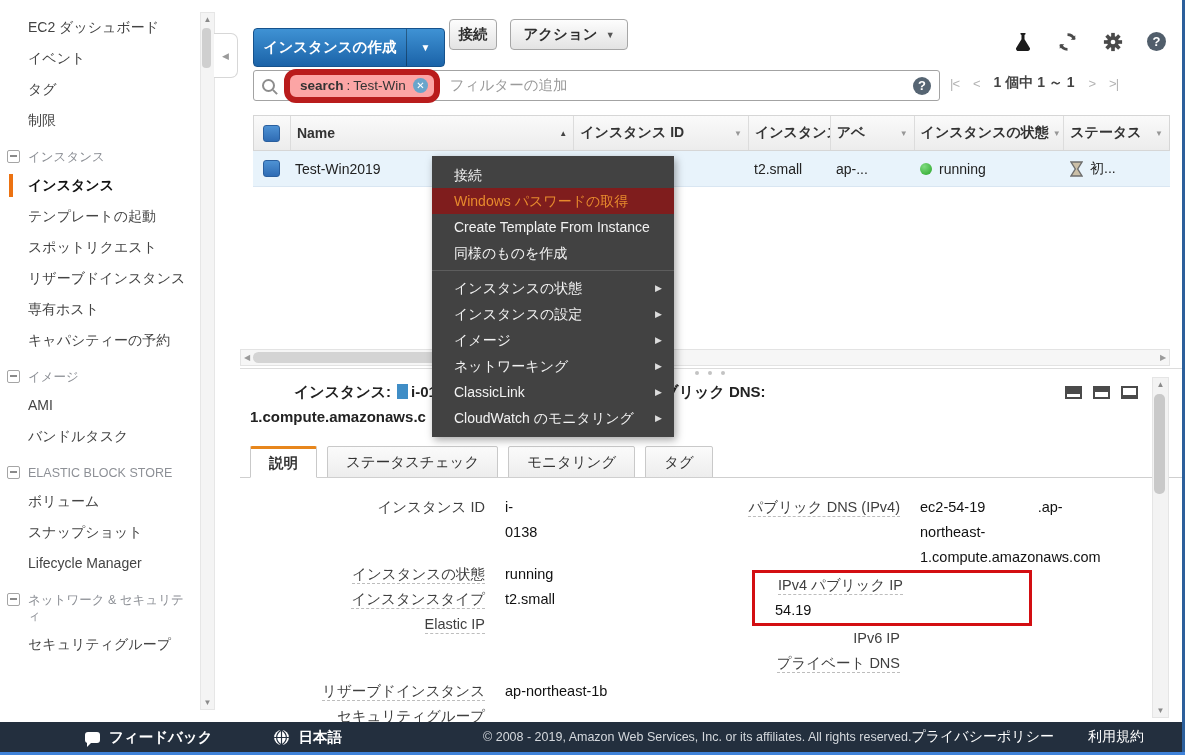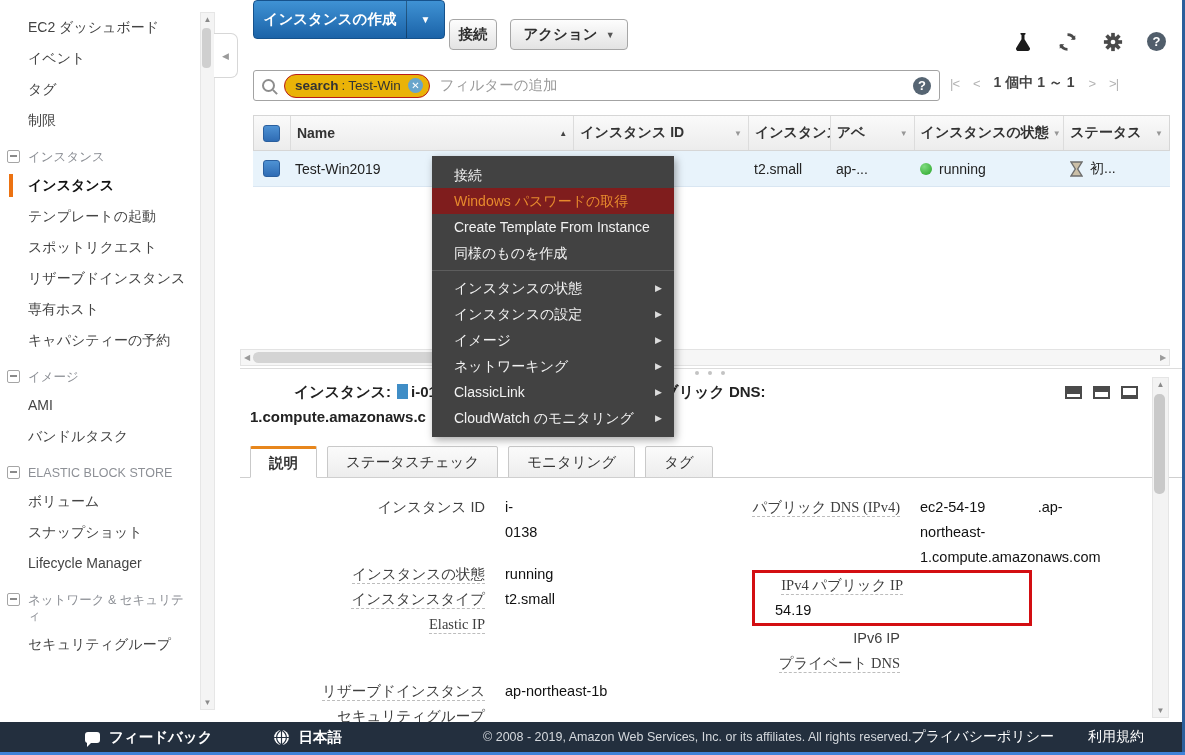--- a/index.html
+++ b/index.html
@@ -20,36 +20,36 @@
   .sb-section{color:#8d9096;font-size:12.5px;padding:13px 4px 5px 28px;line-height:16px;position:relative;}
   .minus-box{position:absolute;left:7px;top:14px;width:11px;height:11px;border:1px solid #a5a5a5;background:#fff;border-radius:2px;}
   .minus-box::after{content:"";position:absolute;left:2px;right:2px;top:4px;height:2px;background:#8a8a8a;}
   .sb-scroll{position:absolute;left:200px;top:12px;bottom:45px;width:13px;background:#f4f4f4;border:1px solid #e6e6e6;z-index:5;}
   .sb-scroll .arr-up,.sb-scroll .arr-dn{position:absolute;left:0;width:100%;height:13px;color:#8a8a8a;font-size:8px;text-align:center;line-height:13px;}
   .sb-scroll .arr-up{top:0;} .sb-scroll .arr-dn{bottom:0;}
   .sb-scroll .thumb{position:absolute;left:1px;top:15px;width:9px;height:40px;background:#cfcfcf;border-radius:4px;}
   .collapse-tab{position:absolute;left:214px;top:33px;width:23px;height:43px;background:#fff;border:1px solid #d7d7d7;border-left:none;border-radius:0 7px 7px 0;z-index:6;color:#9a9a9a;font-size:9px;display:flex;align-items:center;justify-content:center;cursor:pointer;}
 
   
-  .btn-create{position:absolute;left:253px;top:0;width:190px;height:37px;display:flex;border-radius:4px;overflow:hidden;border:1px solid #16528c;background:linear-gradient(#3f92d4,#1b63a8);color:#fff;font-weight:bold;font-size:14.5px;cursor:pointer;z-index:2;}
+  .btn-create{position:absolute;left:253px;top:28px;width:190px;height:37px;display:flex;border-radius:4px;overflow:hidden;border:1px solid #16528c;background:linear-gradient(#3f92d4,#1b63a8);color:#fff;font-weight:bold;font-size:14.5px;cursor:pointer;z-index:2;}
   .btn-create .main{flex:1;display:flex;align-items:center;justify-content:center;}
   .btn-create .caret-part{width:37px;border-left:1px solid rgba(0,0,0,.35);display:flex;align-items:center;justify-content:center;font-size:10px;}
   .btn-gray{position:absolute;top:19px;height:31px;background:linear-gradient(#fdfdfd,#e3e3e3);border:1px solid #a6a6a6;border-radius:4px;color:#2e2e2e;font-size:14.5px;font-weight:bold;display:flex;align-items:center;justify-content:center;cursor:pointer;box-sizing:border-box;}
   .btn-connect{left:449px;width:48px;}
   .btn-actions{left:510px;width:118px;gap:8px;}
   .btn-caret{font-size:9px;color:#555;}
   .tb-icons{position:absolute;top:31px;left:1012px;display:flex;gap:24px;align-items:center;z-index:2;}
   .tb-icon{width:21px;height:21px;display:flex;align-items:center;justify-content:center;cursor:pointer;}
   .help-circle{width:19px;height:19px;border-radius:50%;background:#515e6b;color:#fff;font-weight:bold;font-size:13px;display:flex;align-items:center;justify-content:center;cursor:pointer;}
 
   
   .filter-box{position:absolute;left:253px;top:70px;width:687px;height:31px;border:1px solid #a3a3a3;border-radius:3px;background:#fff;display:flex;align-items:center;box-sizing:border-box;padding:0 8px;z-index:2;}
   .mag{width:9px;height:9px;border:2px solid #8d8d8d;border-radius:50%;position:relative;margin-right:9px;flex:none;}
   .mag::after{content:"";position:absolute;width:6px;height:2px;background:#8d8d8d;transform:rotate(45deg);left:8px;top:10px;}
-  .pill{height:22px;background:#eab308;border:1px solid #b91c1c;border-radius:12px;display:flex;align-items:center;padding:0 6px 0 10px;font-size:13.5px;color:#333;gap:3px;flex:none;cursor:pointer;}
+  .pill{height:22px;background:#fca5a5;border:6px solid #b91c1c;border-radius:12px;display:flex;align-items:center;padding:0 6px 0 10px;font-size:13.5px;color:#333;gap:3px;flex:none;cursor:pointer;}
   .pill b{font-weight:bold;}
   .pill-close{width:15px;height:15px;border-radius:50%;background:#69a5cb;color:#fff;font-size:10px;display:flex;align-items:center;justify-content:center;margin-left:4px;cursor:pointer;}
   .filter-placeholder{color:#9a9a9a;font-size:14.5px;margin-left:10px;flex:1;}
   .pagination{position:absolute;left:950px;top:74px;width:200px;display:flex;align-items:center;gap:14px;font-size:14px;z-index:2;}
   .pg-arrow{color:#b3b3b3;font-size:13px;letter-spacing:-1px;cursor:pointer;}
   .pg-label{font-weight:bold;color:#444;white-space:nowrap;}
 
   
   .thead{position:absolute;left:253px;top:115px;width:917px;height:36px;background:linear-gradient(#fafafa,#ececec);border:1px solid #d6d6d6;box-sizing:border-box;display:flex;font-size:14px;font-weight:bold;color:#333;z-index:2;}
   .th{display:flex;align-items:center;padding:0 6px;border-left:1px solid #dcdcdc;box-sizing:border-box;overflow:hidden;white-space:nowrap;cursor:pointer;position:relative;}
@@ -83,21 +83,21 @@
   .wi-1 i{bottom:2px;height:3px;} .wi-2 i{bottom:2px;height:5px;} .wi-3 i{top:2px;height:7px;}
   .tabs{position:absolute;left:10px;top:77px;display:flex;gap:10px;height:32px;}
   .tab{padding:0 18px;display:flex;align-items:center;font-size:14.5px;background:linear-gradient(#fbfbfb,#ededed);border:1px solid #c9c9c9;border-radius:2px 2px 0 0;color:#333;cursor:pointer;box-sizing:border-box;}
   .tab.active{background:#fff;border-bottom:1px solid #fff;border-top:3px solid #e7861c;font-weight:bold;position:relative;z-index:2;}
   .tab-divider{position:absolute;left:0;top:108px;width:100%;height:1px;background:#cfcfcf;}
   .fields-left{position:absolute;left:10px;top:126px;width:445px;}
   .fields-right{position:absolute;left:460px;top:126px;width:470px;}
   .frow{display:flex;line-height:25px;font-size:14.5px;}
   .flabel{width:235px;text-align:right;color:#3f3f3f;flex:none;}
   .fields-right .flabel{width:200px;}
-  .flabel.dashed span{border-bottom:1px dashed #bdbdbd;padding-bottom:1px;font-family:Liberation Serif, serif;}
+  .flabel.dashed span{border-bottom:1px dashed #bdbdbd;padding-bottom:1px;}
   .fval{margin-left:20px;color:#111;white-space:pre-wrap;max-width:250px;}
   .gap-md{margin-top:17px;} .gap-lg{margin-top:42px;}
   .red-ring{border:3px solid #d30e12;width:280px;box-sizing:border-box;padding:0 6px;margin-left:52px;flex-direction:column;}
   .red-ring .flabel{width:142px;}
   .red-ring .fval{margin-left:14px;}
   .vscroll{position:absolute;right:13px;top:8px;bottom:4px;width:15px;background:#f3f3f3;border:1px solid #e5e5e5;}
   .vscroll .arr-up,.vscroll .arr-dn{position:absolute;left:0;width:100%;height:13px;color:#8a8a8a;font-size:8px;text-align:center;line-height:13px;}
   .vscroll .arr-up{top:0;} .vscroll .arr-dn{bottom:0;}
   .vscroll .thumb{position:absolute;left:1px;top:16px;width:11px;height:100px;background:#c9c9c9;border-radius:5px;}
 

